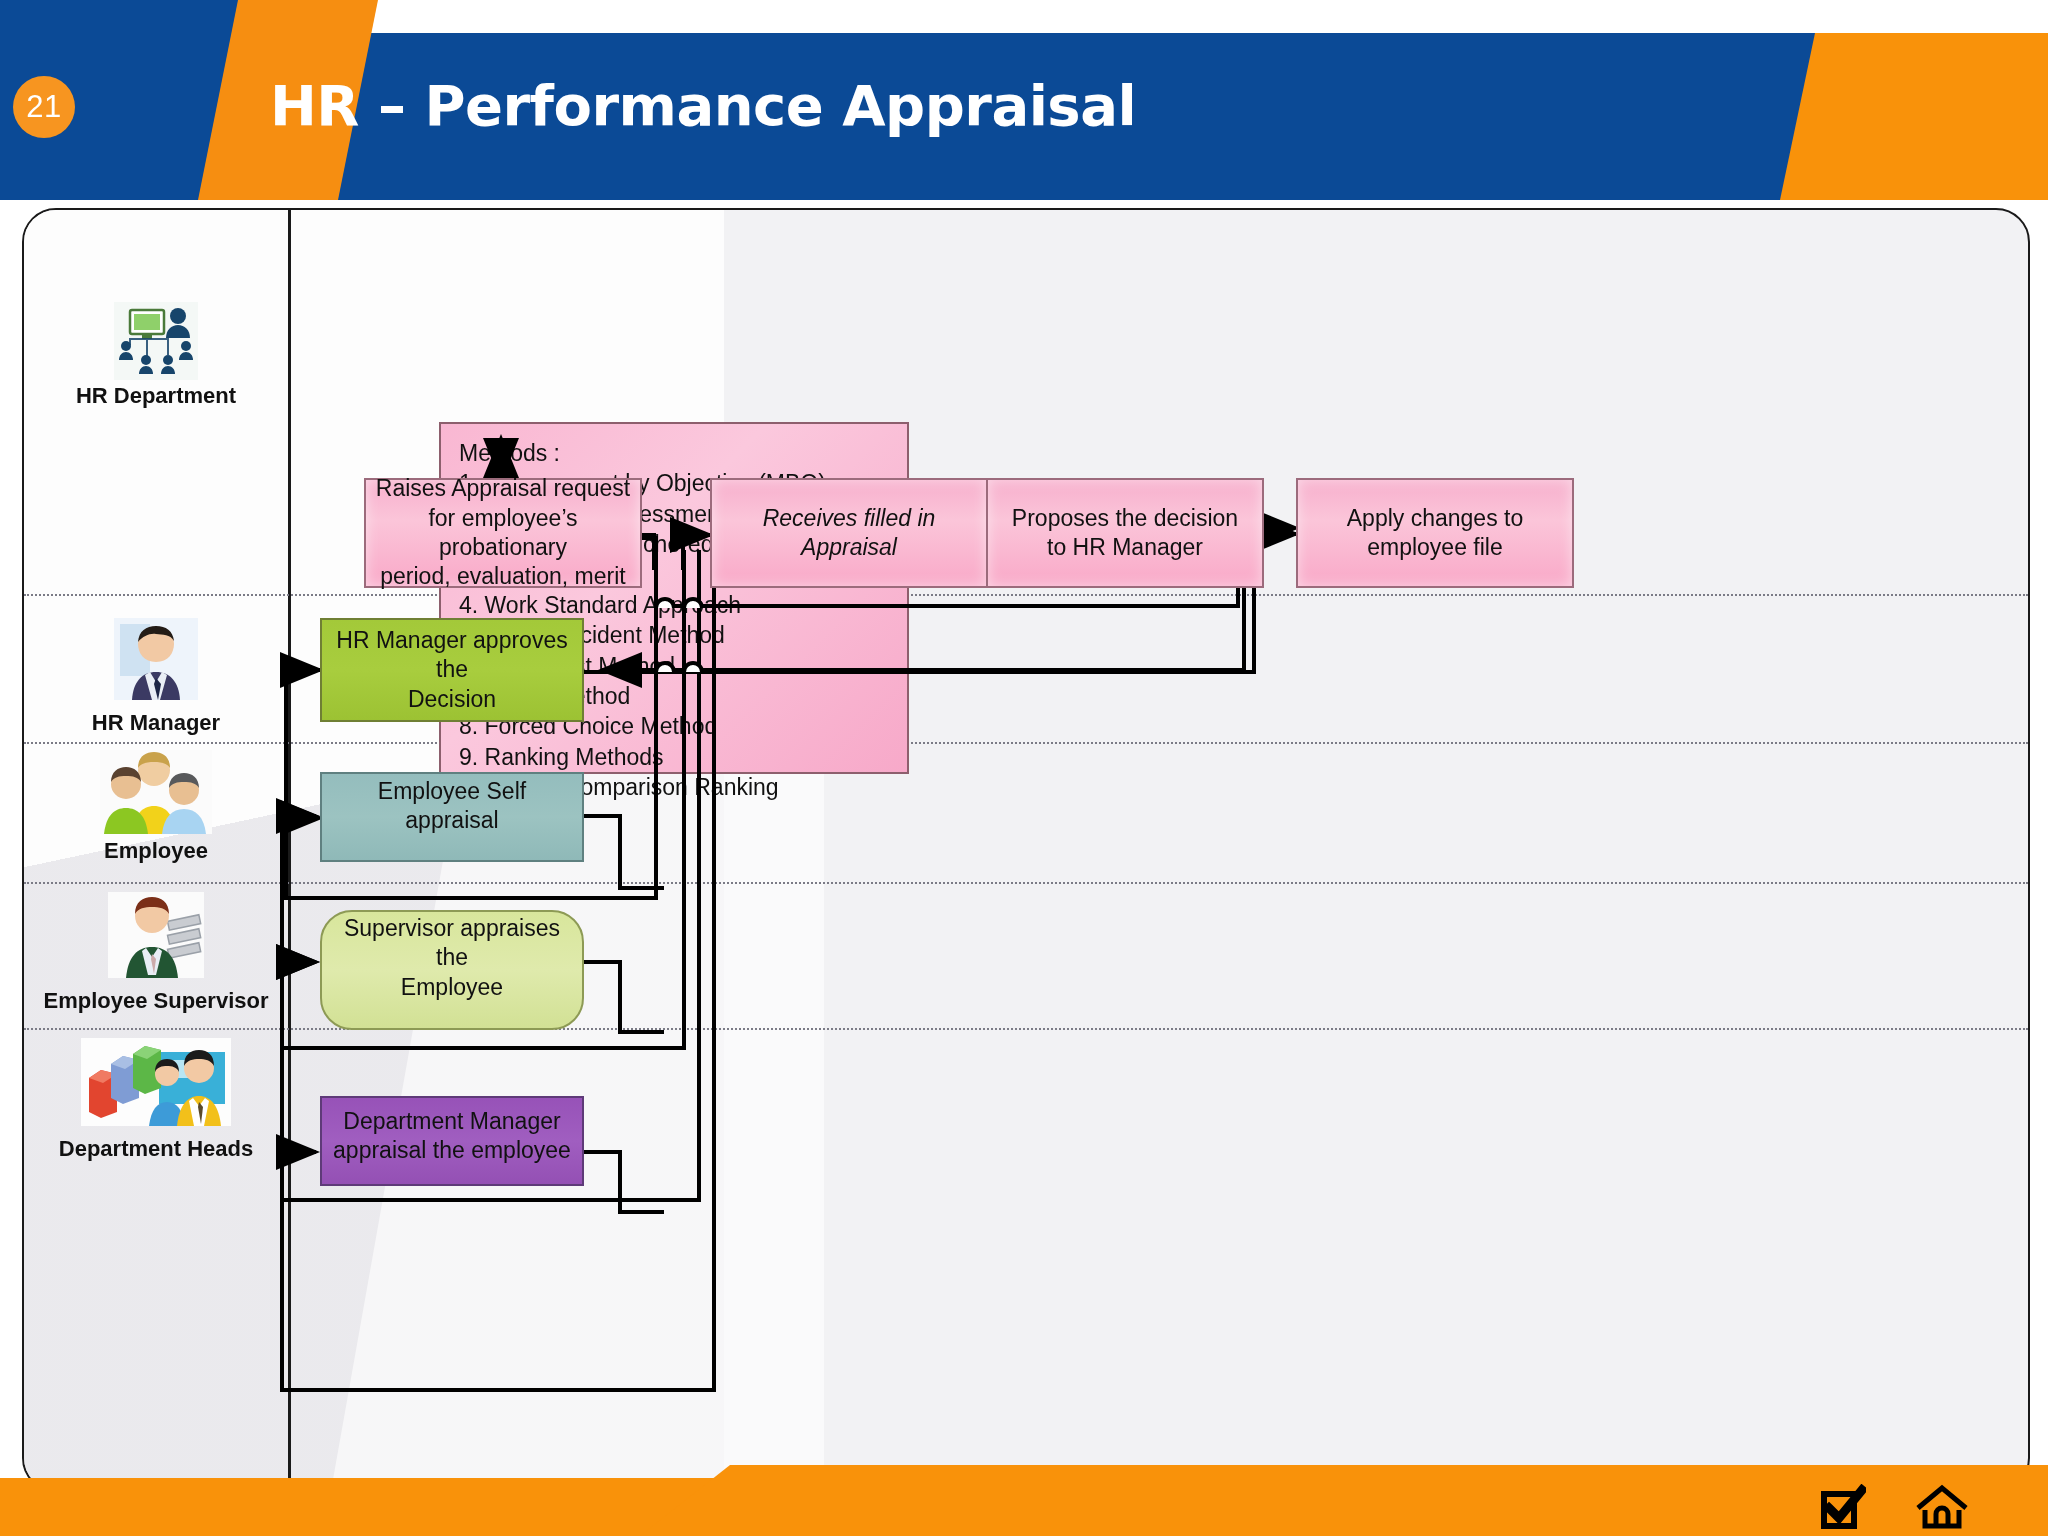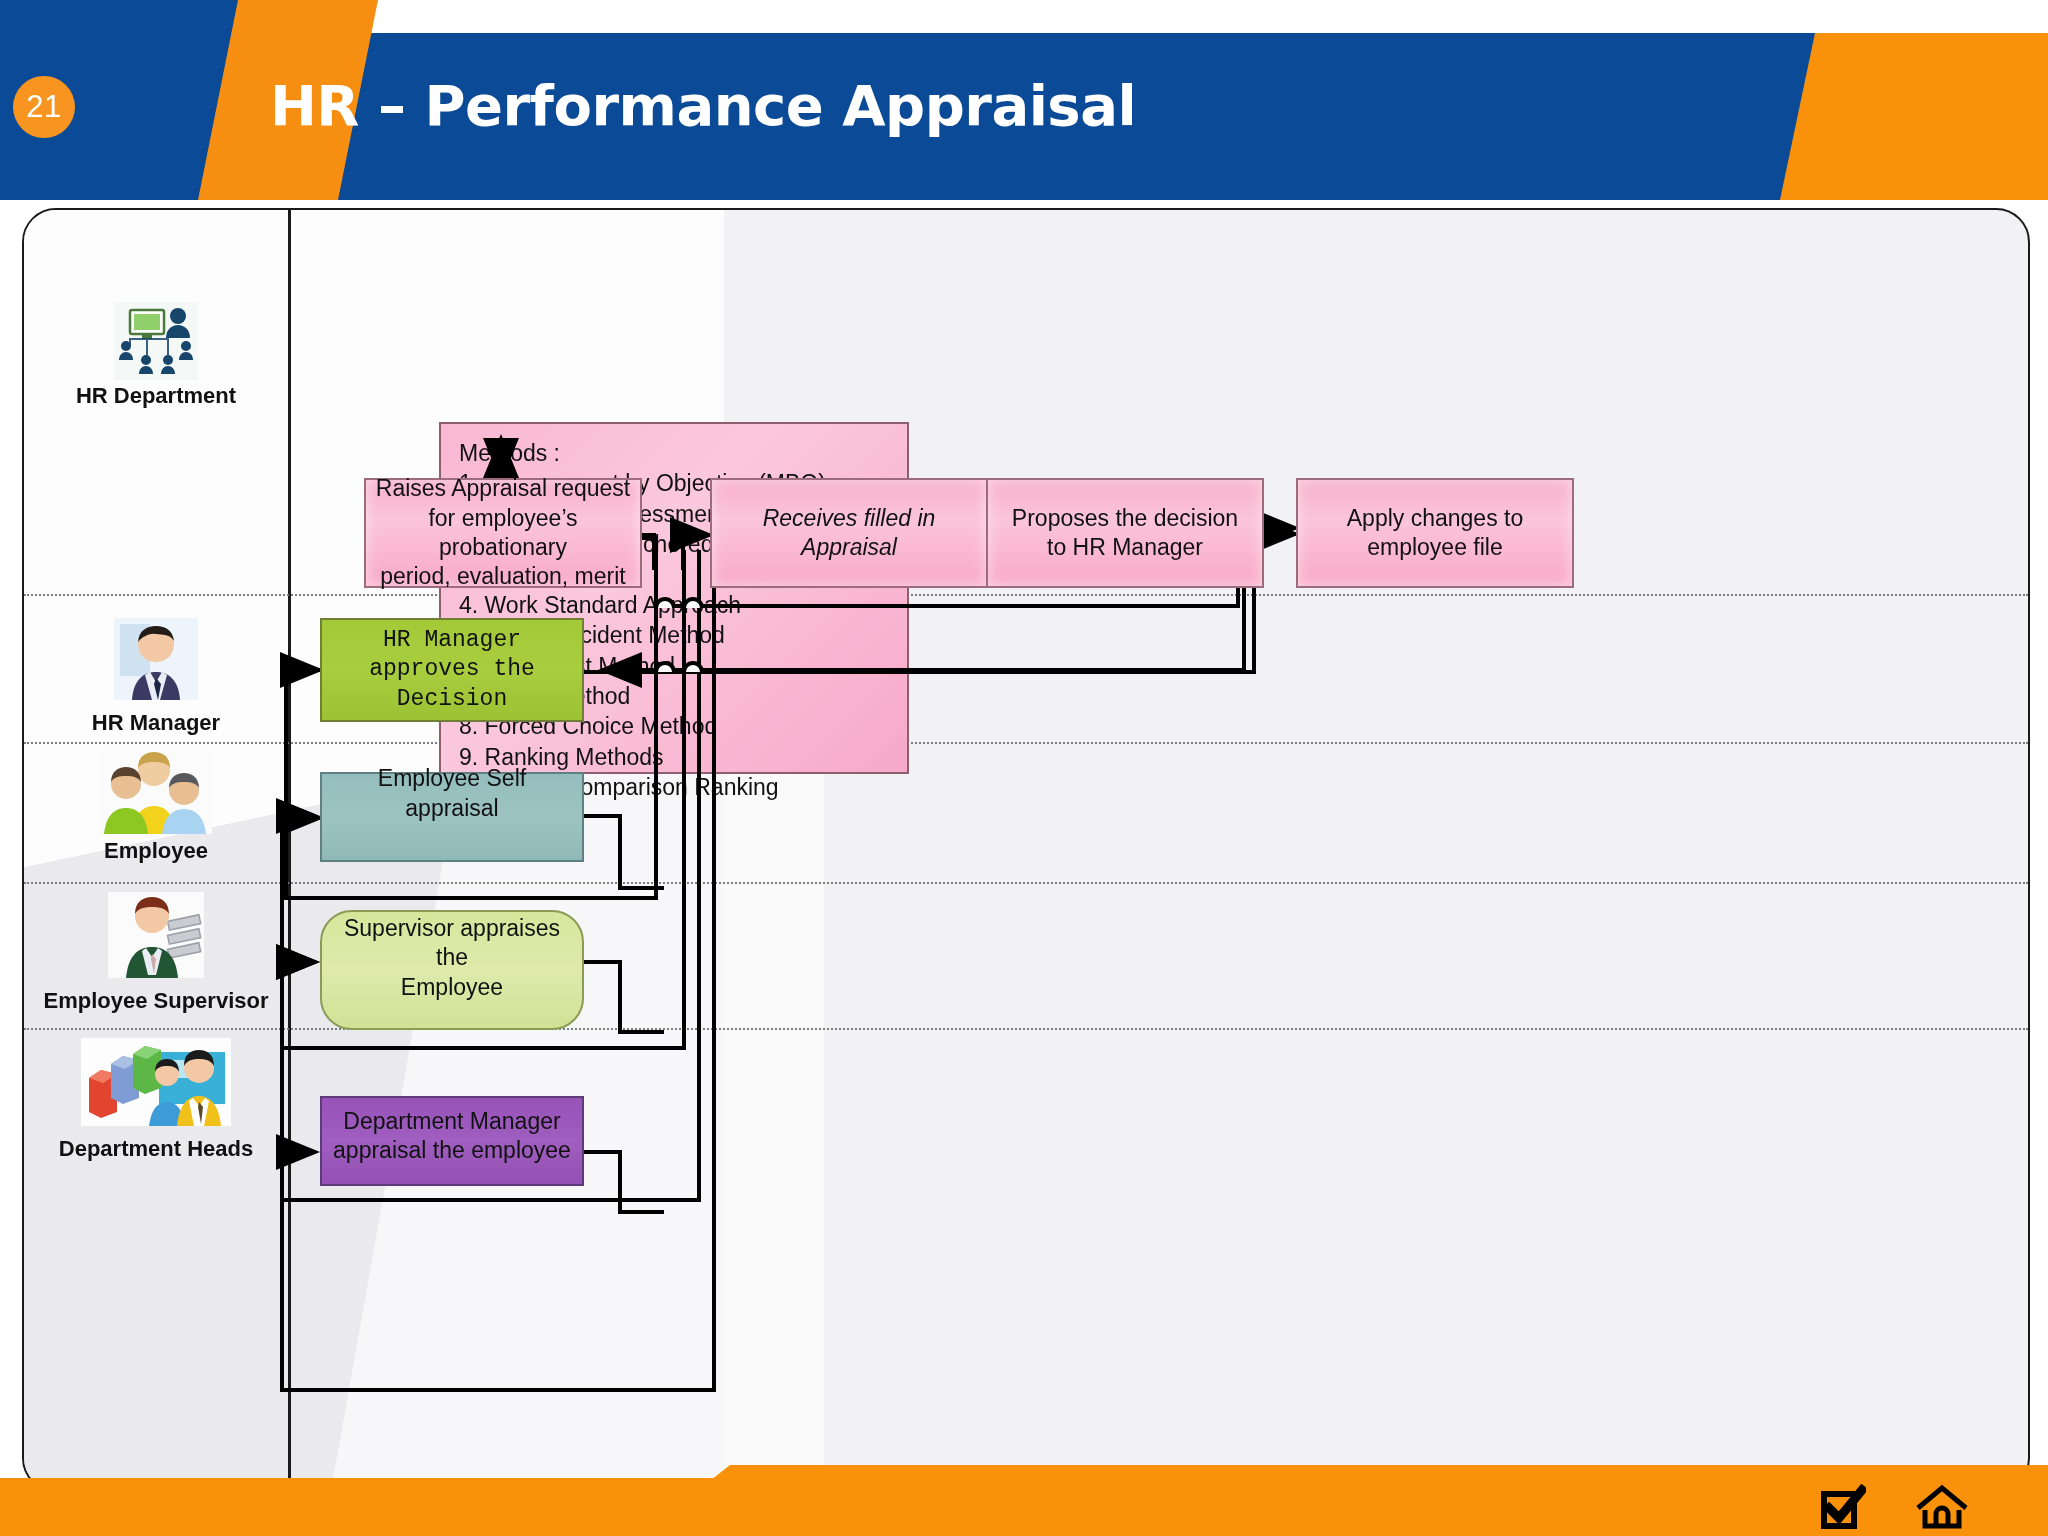--- a/index.html
+++ b/index.html
@@ -49,21 +49,21 @@
 
   
   .pbox{position:absolute;box-sizing:border-box;border:2px solid #7c5560;
       display:flex;align-items:center;justify-content:center;text-align:center;
       font-size:23px;color:#111;line-height:1.28;padding:15px 8px;}
   .pink{background:linear-gradient(180deg,#f7b0cd 0%,#fbc5d9 38%,#f9a9c8 100%);
       border-color:#9c6b7c;box-shadow:inset 0 0 14px rgba(255,255,255,.55);}
   .green{background:linear-gradient(180deg,#a3c939 0%,#a8cd3e 50%,#9cc233 100%);
       border-color:#6f7f34;}
   .teal{background:linear-gradient(180deg,#94bdbd 0%,#9cc3c1 50%,#8fb9b8 100%);
-      border-color:#5f8080;align-items:flex-end;}
+      border-color:#5f8080;}
   .lightgreen{background:linear-gradient(180deg,#d8e69c 0%,#dfeaac 50%,#d2e195 100%);
       border-color:#8d9a55;}
   .purple{background:linear-gradient(180deg,#9752b8 0%,#a05ec0 50%,#9450b4 100%);
       border-color:#5e3a78;}
 
   #methods-box{position:absolute;left:415px;top:212px;width:470px;height:352px;
       background:linear-gradient(135deg,#f9b7d2 0%,#fbc8dd 40%,#f7a9c9 100%);
       border:2px solid #8d5f6d;box-sizing:border-box;padding:14px 16px 8px 18px;}
   #methods-box .mtitle{font-size:23px;color:#111;line-height:1.32;}
   #methods-box ol{margin:0;padding:0;list-style:none;}
@@ -295,21 +295,21 @@
     </div>
   </div>
 
   <div class="pbox pink" style="left:1272px;top:268px;width:278px;height:110px;">
     <div>
       <div>Apply changes to</div>
       <div>employee file</div>
     </div>
   </div>
 
-  <div class="pbox green" style="left:296px;top:408px;width:264px;height:104px;font-family:Liberation Mono, monospace;">
+  <div class="pbox green" style="left:296px;top:408px;width:264px;height:104px;">
     <div>
       <div>HR Manager approves the</div>
       <div>Decision</div>
     </div>
   </div>
 
   <div class="pbox teal" style="left:296px;top:562px;width:264px;height:90px;">
     <div style="margin-bottom:22px;">
       <div>Employee Self</div>
       <div>appraisal</div>

